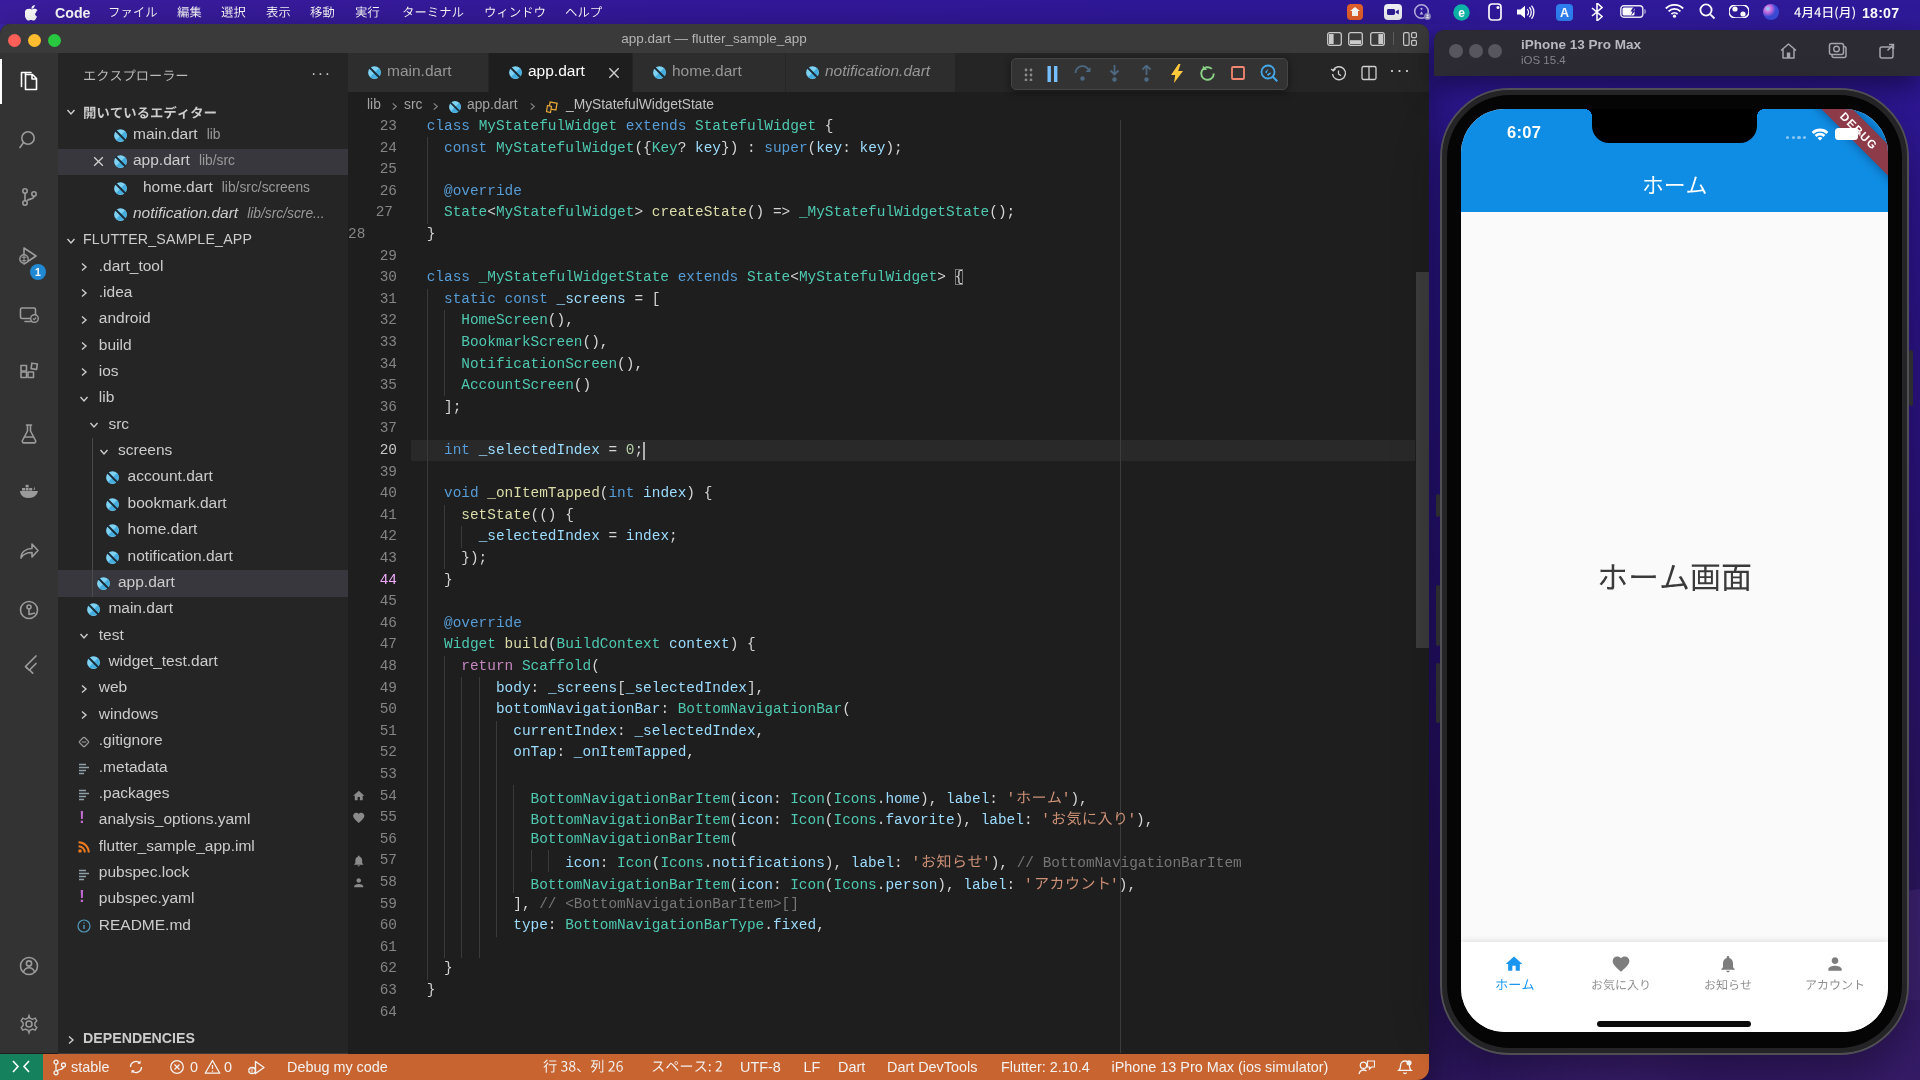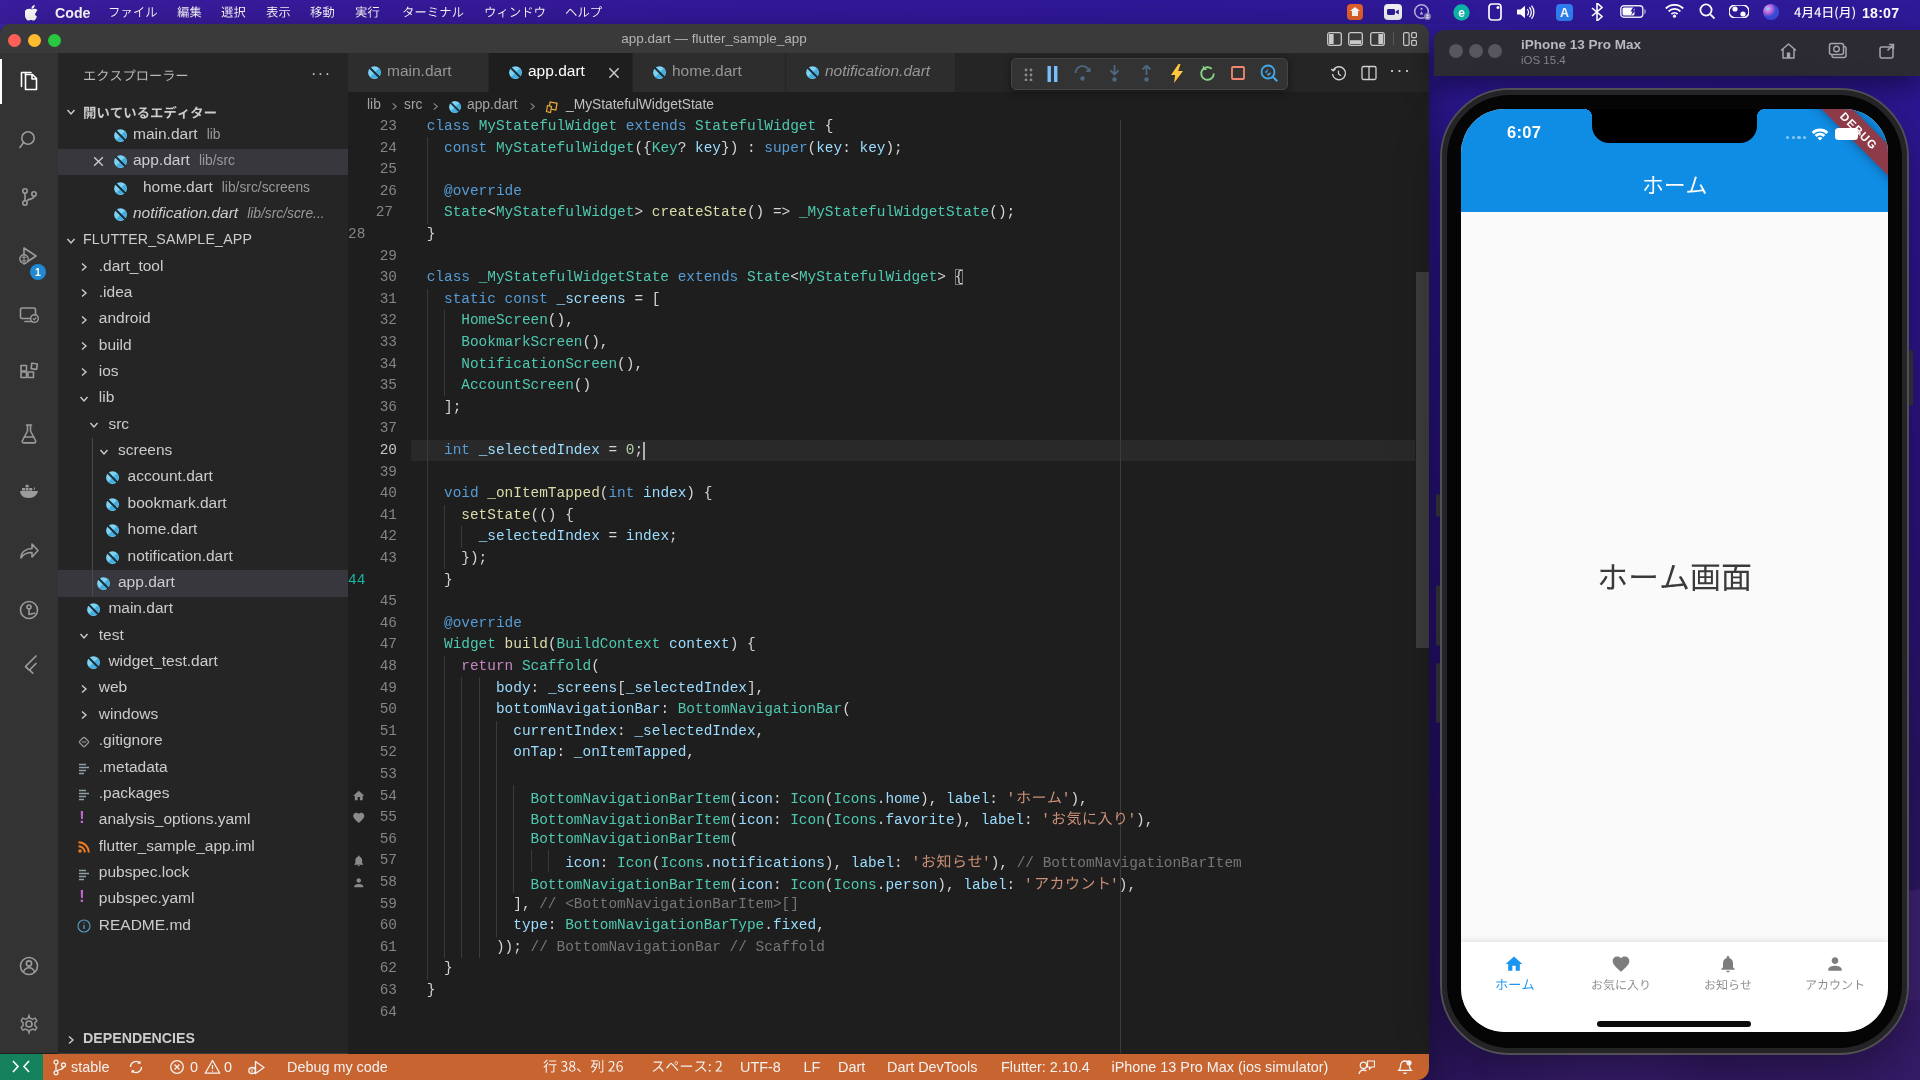--- a/index.html
+++ b/index.html
@@ -530,21 +530,21 @@
     <div class="abs mono" style="left:348px;top:331.5px;width:49px;text-align:right;color:#858585">34</div>
     <div class="abs mono" style="left:348px;top:353.1px;width:49px;text-align:right;color:#858585">35</div>
     <div class="abs mono" style="left:348px;top:374.7px;width:49px;text-align:right;color:#858585">36</div>
     <div class="abs mono" style="left:348px;top:396.3px;width:49px;text-align:right;color:#858585">37</div>
     <div class="abs mono" style="left:348px;top:417.9px;width:49px;text-align:right;color:#c6c6c6">20</div>
     <div class="abs mono" style="left:348px;top:439.5px;width:49px;text-align:right;color:#858585">39</div>
     <div class="abs mono" style="left:348px;top:461.1px;width:49px;text-align:right;color:#858585">40</div>
     <div class="abs mono" style="left:348px;top:482.7px;width:49px;text-align:right;color:#858585">41</div>
     <div class="abs mono" style="left:348px;top:504.3px;width:49px;text-align:right;color:#858585">42</div>
     <div class="abs mono" style="left:348px;top:525.9px;width:49px;text-align:right;color:#858585">43</div>
-    <div class="abs mono" style="left:348px;top:547.5px;width:49px;color:#14b8a6">44</div>
+    <div class="abs mono" style="left:348px;top:547.5px;width:49px;text-align:right;color:#f0abfc">44</div>
     <div class="abs mono" style="left:348px;top:569.1px;width:49px;text-align:right;color:#858585">45</div>
     <div class="abs mono" style="left:348px;top:590.7px;width:49px;text-align:right;color:#858585">46</div>
     <div class="abs mono" style="left:348px;top:612.3px;width:49px;text-align:right;color:#858585">47</div>
     <div class="abs mono" style="left:348px;top:633.9px;width:49px;text-align:right;color:#858585">48</div>
     <div class="abs mono" style="left:348px;top:655.5px;width:49px;text-align:right;color:#858585">49</div>
     <div class="abs mono" style="left:348px;top:677.1px;width:49px;text-align:right;color:#858585">50</div>
     <div class="abs mono" style="left:348px;top:698.7px;width:49px;text-align:right;color:#858585">51</div>
     <div class="abs mono" style="left:348px;top:720.3px;width:49px;text-align:right;color:#858585">52</div>
     <div class="abs mono" style="left:348px;top:741.9px;width:49px;text-align:right;color:#858585">53</div>
     <div class="abs mono" style="left:348px;top:763.5px;width:49px;text-align:right;color:#858585">54</div>
@@ -591,21 +591,20 @@
       </svg><span style="color:#CE9178">'</span><span style="color:#d4d4d4">),</span></div>
     <div class="abs mono" style="left:426.7px;top:806.7px;height:21.6px"><span style="color:#d4d4d4">            </span><span style="color:#4EC9B0">BottomNavigationBarItem</span><span style="color:#d4d4d4">(</span></div>
     <div class="abs mono" style="left:426.7px;top:828.3px;height:21.6px"><span style="color:#d4d4d4">                </span><span style="color:#9CDCFE">icon</span><span style="color:#d4d4d4">: </span><span style="color:#4EC9B0">Icon</span><span style="color:#d4d4d4">(</span><span style="color:#4EC9B0">Icons</span><span style="color:#d4d4d4">.</span><span style="color:#9CDCFE">notifications</span><span style="color:#d4d4d4">), </span><span style="color:#9CDCFE">label</span><span style="color:#d4d4d4">: </span><span style="color:#CE9178">'</span><svg style="display:inline-block;vertical-align:-2.5px" width="62.0" height="17.0" viewBox="0 0 62.0 17.0">
         <path d="M7.2 2.9Q7.1 3 7.1 3.2Q7.1 3.3 7.1 3.5Q7.1 3.7 7.1 3.9Q7 4.2 7 4.8Q7 5.4 7 6Q7 6.7 7 7.4Q6.9 8.1 6.9 8.6Q6.9 9.2 7 9.9Q7 10.6 7 11.3Q7 12 7 12.6Q7 13.1 7 13.5Q7 14.2 6.9 14.6Q6.7 15 6.4 15.2Q6.1 15.3 5.7 15.3Q5.3 15.3 4.7 15.1Q4.2 14.9 3.7 14.6Q3.2 14.2 2.9 13.8Q2.6 13.3 2.6 12.8Q2.6 12.2 3.1 11.5Q3.6 10.9 4.4 10.3Q5.3 9.8 6.2 9.4Q7.2 9 8.3 8.8Q9.3 8.6 10.2 8.6Q11.3 8.6 12.2 9Q13 9.4 13.5 10Q14 10.7 14 11.6Q14 12.5 13.6 13.2Q13.3 13.9 12.6 14.3Q11.8 14.8 10.8 15.1Q10.3 15.2 9.8 15.2Q9.3 15.2 8.9 15.3L8.5 14.1Q8.9 14.1 9.4 14.1Q9.9 14 10.3 14Q10.9 13.8 11.5 13.5Q12.1 13.3 12.4 12.8Q12.8 12.3 12.8 11.6Q12.8 11 12.5 10.5Q12.1 10.1 11.5 9.9Q10.9 9.6 10.2 9.6Q9.2 9.6 8.3 9.9Q7.3 10.1 6.4 10.4Q5.6 10.7 5 11.1Q4.5 11.5 4.1 12Q3.7 12.4 3.7 12.8Q3.7 13 3.9 13.3Q4.1 13.5 4.3 13.7Q4.6 13.9 4.9 14Q5.2 14.1 5.4 14.1Q5.6 14.1 5.8 13.9Q5.9 13.7 5.9 13.3Q5.9 12.9 5.9 12.1Q5.9 11.3 5.9 10.4Q5.9 9.5 5.9 8.7Q5.9 8.1 5.9 7.3Q5.9 6.6 5.9 5.9Q5.9 5.2 5.9 4.7Q5.9 4.2 5.9 3.9Q5.9 3.8 5.9 3.6Q5.9 3.4 5.9 3.2Q5.9 3 5.8 2.9ZM11.8 4.5Q12.4 4.8 13 5.2Q13.7 5.6 14.3 6Q14.9 6.4 15.2 6.7L14.6 7.7Q14.4 7.4 13.9 7.1Q13.5 6.8 13 6.5Q12.6 6.2 12.1 5.9Q11.6 5.6 11.3 5.4ZM2.8 5.6Q3.4 5.6 3.9 5.7Q4.3 5.7 4.7 5.7Q5.3 5.7 6 5.6Q6.7 5.6 7.4 5.5Q8.1 5.4 8.8 5.2Q9.5 5.1 10.1 4.9L10.1 6.1Q9.5 6.2 8.8 6.4Q8.1 6.5 7.4 6.6Q6.6 6.7 5.9 6.7Q5.3 6.8 4.8 6.8Q4.1 6.8 3.7 6.8Q3.2 6.7 2.8 6.7Z M25.2 13.4H29.6V14.4H25.2ZM24.7 3.6H30.1V15.5H29V4.6H25.8V15.6H24.7ZM20.3 4.8H21.4V7.8Q21.4 8.7 21.3 9.8Q21.1 10.9 20.8 12Q20.4 13.1 19.7 14.2Q19 15.2 17.8 16Q17.7 15.9 17.6 15.7Q17.4 15.6 17.3 15.4Q17.1 15.2 17 15.2Q18.1 14.4 18.8 13.5Q19.4 12.6 19.7 11.6Q20.1 10.6 20.2 9.6Q20.3 8.6 20.3 7.8ZM18.7 4.3H23.8V5.3H18.7ZM17.2 8.3H24.2V9.4H17.2ZM21 10.3Q21.2 10.4 21.6 10.8Q21.9 11.1 22.3 11.5Q22.7 12 23 12.4Q23.4 12.8 23.7 13.2Q24 13.5 24.2 13.7L23.4 14.6Q23.2 14.4 22.9 14Q22.6 13.6 22.3 13.1Q21.9 12.7 21.5 12.3Q21.2 11.9 20.9 11.5Q20.6 11.1 20.4 10.9ZM18.9 2.2 20 2.5Q19.7 3.5 19.4 4.4Q19.1 5.4 18.7 6.2Q18.4 7 17.9 7.7Q17.8 7.6 17.7 7.5Q17.5 7.3 17.3 7.2Q17.1 7.1 17 7Q17.7 6.2 18.1 4.9Q18.6 3.6 18.9 2.2Z M37 3.1Q37.5 3.2 38.3 3.4Q39.1 3.6 39.9 3.8Q40.8 3.9 41.6 4.1Q42.3 4.2 42.8 4.2L42.5 5.4Q42.1 5.3 41.5 5.2Q40.9 5.1 40.2 5Q39.5 4.9 38.9 4.7Q38.2 4.6 37.6 4.5Q37.1 4.3 36.7 4.2ZM36.7 5.8Q36.6 6.2 36.5 6.8Q36.5 7.3 36.4 8Q36.3 8.6 36.2 9.1Q36.1 9.7 36.1 10Q37.2 9.1 38.4 8.6Q39.6 8.2 41 8.2Q42.1 8.2 43 8.6Q43.8 9 44.3 9.7Q44.8 10.5 44.8 11.3Q44.8 12.3 44.3 13.2Q43.9 14 42.9 14.5Q41.9 15.1 40.4 15.3Q38.9 15.5 36.8 15.4L36.5 14.2Q38.8 14.4 40.4 14.1Q42 13.8 42.7 13.1Q43.5 12.3 43.5 11.3Q43.5 10.7 43.2 10.2Q42.8 9.8 42.2 9.5Q41.6 9.3 40.9 9.3Q39.4 9.3 38.2 9.8Q37 10.3 36.2 11.3Q36.1 11.5 36 11.6Q35.9 11.8 35.8 12L34.7 11.7Q34.8 11.3 34.9 10.7Q34.9 10.1 35 9.5Q35.1 8.8 35.2 8.1Q35.3 7.4 35.3 6.8Q35.4 6.1 35.4 5.7Z M58.6 3.3Q58.6 3.4 58.6 3.6Q58.6 3.8 58.5 4Q58.5 4.2 58.5 4.4Q58.5 4.8 58.5 5.3Q58.5 5.8 58.5 6.3Q58.5 6.7 58.5 7.1Q58.5 7.7 58.4 8.4Q58.4 9.1 58.4 9.7Q58.3 10.3 58.3 10.7Q58.2 11.2 57.9 11.4Q57.6 11.5 57.1 11.5Q56.8 11.5 56.4 11.5Q56.1 11.5 55.7 11.4Q55.3 11.4 55.1 11.3L55.1 10.3Q55.5 10.4 56 10.4Q56.4 10.5 56.6 10.5Q56.9 10.5 57.1 10.4Q57.2 10.3 57.2 10.1Q57.3 9.8 57.3 9.3Q57.3 8.8 57.4 8.2Q57.4 7.7 57.4 7.1Q57.4 6.7 57.4 6.2Q57.4 5.8 57.4 5.3Q57.4 4.8 57.4 4.4Q57.4 4.2 57.4 4Q57.4 3.8 57.4 3.6Q57.4 3.4 57.3 3.3ZM52.7 3.8Q52.6 4 52.6 4.3Q52.6 4.6 52.6 5Q52.6 5.4 52.6 6.2Q52.6 6.9 52.6 7.8Q52.6 8.6 52.6 9.4Q52.6 10.2 52.6 10.8Q52.6 11.4 52.6 11.8Q52.6 12.4 52.7 12.8Q52.7 13.2 53 13.5Q53.2 13.7 53.7 13.8Q54.3 13.9 55.3 13.9Q56.1 13.9 56.9 13.9Q57.8 13.8 58.5 13.8Q59.2 13.7 59.7 13.6L59.7 14.9Q59.2 14.9 58.4 15Q57.7 15 56.9 15.1Q56.1 15.1 55.3 15.1Q54 15.1 53.2 14.9Q52.5 14.8 52.1 14.4Q51.7 14 51.6 13.4Q51.5 12.8 51.4 11.9Q51.4 11.6 51.4 11Q51.4 10.5 51.4 9.7Q51.4 9 51.4 8.3Q51.4 7.5 51.4 6.8Q51.4 6.2 51.4 5.7Q51.4 5.2 51.4 5Q51.4 4.7 51.4 4.4Q51.4 4.1 51.4 3.8ZM48.2 7.3Q48.5 7.3 48.9 7.3Q49.3 7.3 49.7 7.3Q50.2 7.2 51.1 7.1Q52.1 7 53.2 6.9Q54.4 6.8 55.6 6.7Q56.9 6.6 58.1 6.5Q59.2 6.4 60.2 6.4Q60.5 6.3 60.8 6.3Q61.1 6.3 61.3 6.3V7.5Q61.2 7.4 61 7.4Q60.8 7.4 60.6 7.5Q60.3 7.5 60.1 7.5Q59.6 7.5 58.7 7.5Q57.8 7.6 56.8 7.7Q55.8 7.7 54.8 7.8Q53.8 7.9 52.8 8Q51.9 8.1 51.1 8.2Q50.3 8.3 49.8 8.4Q49.6 8.4 49.3 8.4Q49 8.5 48.8 8.5Q48.5 8.5 48.3 8.6Z" fill="#CE9178"></path>
       </svg><span style="color:#CE9178">'</span><span style="color:#d4d4d4">), </span><span style="color:#767676">// BottomNavigationBarItem</span></div>
     <div class="abs mono" style="left:426.7px;top:849.9px;height:21.6px"><span style="color:#d4d4d4">            </span><span style="color:#4EC9B0">BottomNavigationBarItem</span><span style="color:#d4d4d4">(</span><span style="color:#9CDCFE">icon</span><span style="color:#d4d4d4">: </span><span style="color:#4EC9B0">Icon</span><span style="color:#d4d4d4">(</span><span style="color:#4EC9B0">Icons</span><span style="color:#d4d4d4">.</span><span style="color:#9CDCFE">person</span><span style="color:#d4d4d4">), </span><span style="color:#9CDCFE">label</span><span style="color:#d4d4d4">: </span><span style="color:#CE9178">'</span><svg style="display:inline-block;vertical-align:-2.5px" width="77.5" height="17.0" viewBox="0 0 77.5 17.0">
         <path d="M15 4.7Q14.9 4.8 14.8 5Q14.6 5.1 14.6 5.2Q14.3 5.8 13.7 6.5Q13.2 7.2 12.4 8Q11.7 8.8 10.8 9.4L9.8 8.6Q10.4 8.3 10.9 7.9Q11.4 7.4 11.8 7Q12.3 6.5 12.6 6Q12.9 5.6 13.1 5.2Q12.9 5.2 12.4 5.2Q11.8 5.2 11.1 5.2Q10.4 5.2 9.5 5.2Q8.7 5.2 7.9 5.2Q7.1 5.2 6.4 5.2Q5.7 5.2 5.2 5.2Q4.7 5.2 4.6 5.2Q4.1 5.2 3.7 5.3Q3.3 5.3 2.9 5.3V4Q3.3 4 3.7 4.1Q4.1 4.1 4.6 4.1Q4.7 4.1 5.2 4.1Q5.7 4.1 6.4 4.1Q7.1 4.1 8 4.1Q8.8 4.1 9.6 4.1Q10.5 4.1 11.2 4.1Q11.9 4.1 12.5 4.1Q13 4.1 13.2 4.1Q13.3 4.1 13.5 4.1Q13.7 4.1 13.9 4.1Q14.1 4 14.2 4ZM9 6.7Q9 7.9 8.9 9Q8.8 10 8.6 11Q8.4 11.9 7.9 12.7Q7.5 13.5 6.7 14.2Q5.9 14.8 4.8 15.4L3.7 14.5Q4 14.4 4.4 14.2Q4.7 14.1 5 13.8Q5.9 13.3 6.4 12.6Q7 12 7.2 11.2Q7.5 10.4 7.6 9.6Q7.7 8.7 7.7 7.8Q7.7 7.5 7.7 7.2Q7.7 7 7.6 6.7Z M24.1 3.1Q24.1 3.3 24.1 3.7Q24.1 4 24 4.3Q24 6.6 23.6 8.3Q23.3 10 22.7 11.3Q22.1 12.6 21.2 13.5Q20.3 14.5 19.2 15.3L18.1 14.4Q18.5 14.2 18.9 13.9Q19.3 13.6 19.7 13.3Q20.4 12.6 20.9 11.8Q21.5 11 21.9 9.9Q22.3 8.9 22.6 7.5Q22.8 6.1 22.8 4.3Q22.8 4.1 22.8 3.9Q22.8 3.7 22.8 3.4Q22.7 3.2 22.7 3.1ZM29.3 6.2Q29.3 6.4 29.3 6.6Q29.3 6.8 29.2 6.9Q29.2 7.3 29.2 8.1Q29.2 8.8 29.1 9.7Q29 10.5 28.9 11.4Q28.8 12.2 28.7 13Q28.5 13.7 28.3 14.1Q28.1 14.6 27.7 14.8Q27.4 15.1 26.7 15.1Q26.2 15.1 25.5 15Q24.9 15 24.3 15L24.2 13.7Q24.8 13.8 25.4 13.8Q25.9 13.9 26.4 13.9Q26.7 13.9 26.9 13.8Q27.2 13.7 27.3 13.4Q27.4 13 27.6 12.4Q27.7 11.8 27.8 11.1Q27.9 10.3 27.9 9.6Q28 8.8 28 8.1Q28 7.4 28 6.9H20.1Q19.7 6.9 19.2 7Q18.8 7 18.4 7V5.7Q18.8 5.8 19.2 5.8Q19.7 5.8 20.1 5.8H27.5Q27.8 5.8 28.1 5.8Q28.3 5.8 28.5 5.7Z M40.1 2.8Q40.1 3.2 40 3.5Q40 3.7 40 4Q40 4.1 40 4.5Q40 4.9 40 5.3Q40 5.7 40 6H38.8Q38.8 5.7 38.8 5.3Q38.8 4.9 38.8 4.5Q38.8 4.1 38.8 4Q38.8 3.7 38.7 3.5Q38.7 3.2 38.7 2.8ZM45.2 5.7Q45.2 5.9 45.1 6.2Q45 6.4 45 6.6Q44.9 7.1 44.8 7.7Q44.7 8.2 44.5 8.8Q44.3 9.4 44.1 10Q43.8 10.6 43.5 11.2Q43 12.1 42.1 13Q41.2 13.8 40.1 14.4Q39 15 37.6 15.4L36.6 14.3Q37 14.2 37.4 14.1Q37.8 14 38.2 13.9Q38.9 13.6 39.7 13.2Q40.5 12.7 41.1 12.1Q41.8 11.5 42.2 10.8Q42.7 10.2 42.9 9.4Q43.2 8.7 43.4 7.9Q43.6 7.1 43.7 6.5H35.3Q35.3 6.7 35.3 7.1Q35.3 7.5 35.3 7.9Q35.3 8.3 35.3 8.6Q35.3 9 35.3 9.2Q35.3 9.4 35.3 9.6Q35.3 9.9 35.3 10H34Q34.1 9.8 34.1 9.6Q34.1 9.3 34.1 9.1Q34.1 8.9 34.1 8.6Q34.1 8.2 34.1 7.8Q34.1 7.4 34.1 7Q34.1 6.6 34.1 6.4Q34.1 6.2 34.1 5.9Q34.1 5.5 34 5.3Q34.4 5.3 34.7 5.3Q35 5.4 35.4 5.4H43.4Q43.8 5.4 44 5.3Q44.3 5.3 44.4 5.2Z M50.9 3.9Q51.3 4.1 51.8 4.5Q52.4 4.9 52.9 5.4Q53.5 5.8 53.9 6.2Q54.4 6.6 54.7 7L53.8 7.9Q53.5 7.6 53 7.2Q52.6 6.8 52.1 6.3Q51.5 5.9 51 5.5Q50.5 5 50 4.8ZM49.6 13.9Q50.9 13.7 52 13.4Q53.1 13 54 12.6Q54.9 12.2 55.6 11.7Q56.8 11 57.7 10.1Q58.7 9.1 59.5 8.1Q60.2 7.1 60.6 6.2L61.3 7.5Q60.8 8.4 60.1 9.4Q59.3 10.3 58.4 11.2Q57.4 12.1 56.3 12.8Q55.6 13.3 54.7 13.7Q53.8 14.2 52.7 14.5Q51.7 14.9 50.4 15.1Z M68.1 13.5Q68.1 13.3 68.1 12.7Q68.1 12.1 68.1 11.2Q68.1 10.3 68.1 9.3Q68.1 8.3 68.1 7.4Q68.1 6.5 68.1 5.8Q68.1 5.1 68.1 4.8Q68.1 4.5 68 4Q68 3.6 67.9 3.2H69.4Q69.4 3.6 69.3 4Q69.3 4.5 69.3 4.8Q69.3 5.4 69.3 6.2Q69.3 7 69.3 7.9Q69.3 8.9 69.3 9.8Q69.3 10.7 69.3 11.5Q69.3 12.3 69.3 12.8Q69.3 13.3 69.3 13.5Q69.3 13.8 69.3 14.1Q69.3 14.4 69.4 14.7Q69.4 15.1 69.4 15.3H68Q68 14.9 68 14.4Q68.1 13.9 68.1 13.5ZM69 7.2Q69.8 7.4 70.7 7.7Q71.6 8 72.5 8.4Q73.4 8.7 74.3 9.1Q75.1 9.4 75.7 9.7L75.2 11Q74.5 10.6 73.7 10.3Q72.9 9.9 72.1 9.6Q71.2 9.2 70.4 9Q69.7 8.7 69 8.5Z" fill="#CE9178"></path>
       </svg><span style="color:#CE9178">'</span><span style="color:#d4d4d4">),</span></div>
     <div class="abs mono" style="left:426.7px;top:871.5px;height:21.6px"><span style="color:#d4d4d4">          ], </span><span style="color:#767676">// &lt;BottomNavigationBarItem&gt;[]</span></div>
     <div class="abs mono" style="left:426.7px;top:893.1px;height:21.6px"><span style="color:#d4d4d4">          </span><span style="color:#9CDCFE">type</span><span style="color:#d4d4d4">: </span><span style="color:#4EC9B0">BottomNavigationBarType</span><span style="color:#d4d4d4">.</span><span style="color:#9CDCFE">fixed</span><span style="color:#d4d4d4">,</span></div>
-    <div class="abs mono" style="left:426.7px;top:914.7px;height:21.6px"><span style="color:#d4d4d4">        )); </span><span style="color:#767676">// BottomNavigationBar // Scaffold</span></div>
     <div class="abs mono" style="left:426.7px;top:936.3px;height:21.6px"><span style="color:#d4d4d4">  }</span></div>
     <div class="abs mono" style="left:426.7px;top:957.9px;height:21.6px"><span style="color:#d4d4d4">}</span></div>
     <div class="abs" style="left:643.2px;top:417.7px;width:1.8px;height:18px;background:#aeafad"></div>
     <div class="abs" style="left:1415.5px;top:248px;width:13px;height:376px;background:rgba(121,121,121,.35)"></div>
     <div class="abs" style="left:1011px;top:33.5px;width:277px;height:32px;background:#333333;border:1px solid #454545;border-radius:5px;box-shadow:0 2px 8px rgba(0,0,0,.45)"></div>
     <svg class="abs" style="left:1023px;top:43px" width="13" height="14" viewBox="0 0 13 14">
       <circle cx="3" cy="3" r="1.4" fill="#8a8a8a"></circle>
       <circle cx="8" cy="3" r="1.4" fill="#8a8a8a"></circle>
       <circle cx="3" cy="8" r="1.4" fill="#8a8a8a"></circle>
       <circle cx="8" cy="8" r="1.4" fill="#8a8a8a"></circle>

